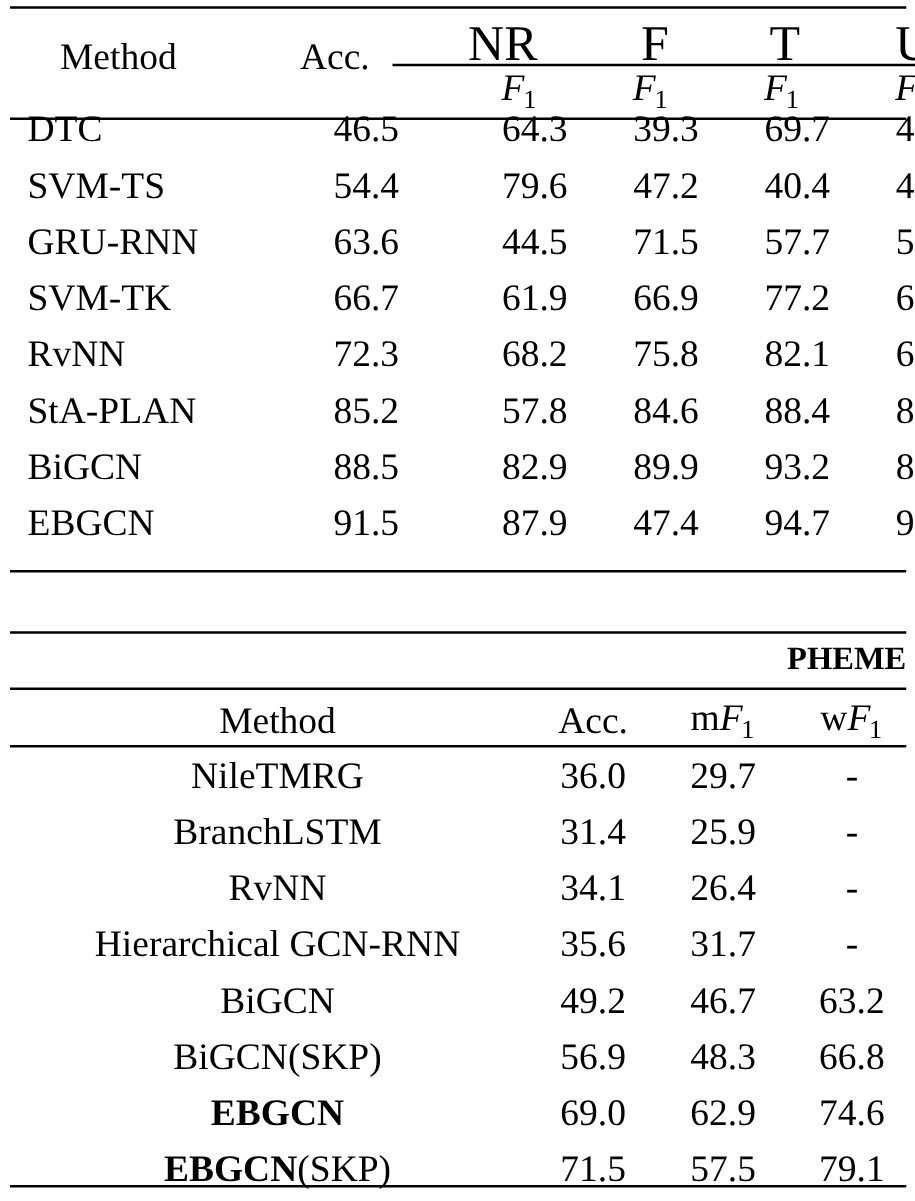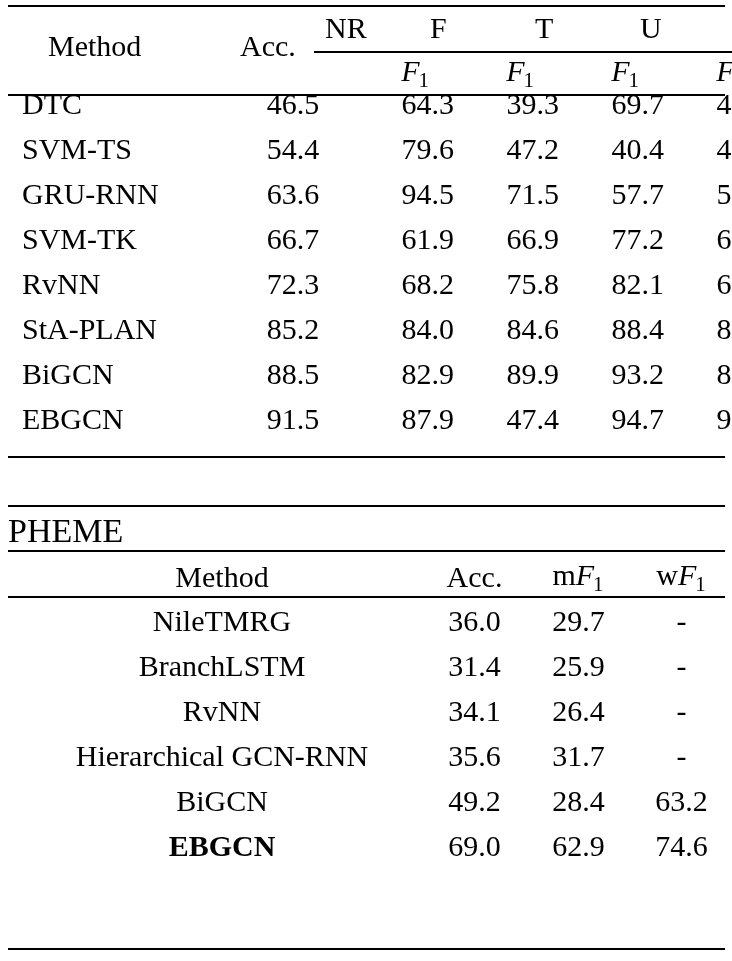--- a/index.html
+++ b/index.html
@@ -94,22 +94,22 @@
   }
   .t1-header .acc-lbl {
     position: absolute;
     left: 232px;
     top: 22px;
     font-size: 30px;
   }
   .t1-header .grp {
     position: absolute;
     top: 4px;
-    font-size: 30px;
-    text-align: left;
+    font-size: 40px;
+    text-align: right;
     width: 105px;
   }
   .t1-header .sub {
     position: absolute;
     top: 47px;
     font-size: 30px;
     text-align: right;
     width: 105px;
   }
   .cmid {
@@ -119,23 +119,23 @@
     width: 419px;
     height: 1.6px;
     background: #000;
   }
 
   
   .pheme-title {
     position: absolute;
     left: 8px;
     width: 717px;
-    text-align: left;
-    font-size: 34px;
-    font-weight: normal;
+    text-align: right;
+    font-size: 26px;
+    font-weight: bold;
   }
 
   
   .t2-hdr-method { text-align: center; }
 </style>
 </head>
 <body>
 
 <div class="page">
 
@@ -175,21 +175,21 @@
             <td class="c-method1">SVM-TS</td>
             <td class="c-num1first">54.4</td>
             <td class="c-num1">79.6</td>
             <td class="c-num1">47.2</td>
             <td class="c-num1">40.4</td>
             <td class="c-num1">48.3</td>
           </tr>
           <tr>
             <td class="c-method1">GRU-RNN</td>
             <td class="c-num1first">63.6</td>
-            <td class="c-num1">94.5</td>
+            <td class="c-num1">44.5</td>
             <td class="c-num1">71.5</td>
             <td class="c-num1">57.7</td>
             <td class="c-num1">52.7</td>
           </tr>
           <tr>
             <td class="c-method1">SVM-TK</td>
             <td class="c-num1first">66.7</td>
             <td class="c-num1">61.9</td>
             <td class="c-num1">66.9</td>
             <td class="c-num1">77.2</td>
@@ -199,21 +199,21 @@
             <td class="c-method1">RvNN</td>
             <td class="c-num1first">72.3</td>
             <td class="c-num1">68.2</td>
             <td class="c-num1">75.8</td>
             <td class="c-num1">82.1</td>
             <td class="c-num1">65.4</td>
           </tr>
           <tr>
             <td class="c-method1">StA-PLAN</td>
             <td class="c-num1first">85.2</td>
-            <td class="c-num1">84.0</td>
+            <td class="c-num1">57.8</td>
             <td class="c-num1">84.6</td>
             <td class="c-num1">88.4</td>
             <td class="c-num1">83.7</td>
           </tr>
           <tr>
             <td class="c-method1">BiGCN</td>
             <td class="c-num1first">88.5</td>
             <td class="c-num1">82.9</td>
             <td class="c-num1">89.9</td>
             <td class="c-num1">93.2</td>
@@ -277,28 +277,40 @@
           </tr>
           <tr>
             <td class="c-method2"><span>Hierarchical GCN-RNN</span></td>
             <td class="c-acc2">35.6</td>
             <td class="c-num2">31.7</td>
             <td class="c-num2">-</td>
           </tr>
           <tr>
             <td class="c-method2"><span>BiGCN</span></td>
             <td class="c-acc2">49.2</td>
-            <td class="c-num2">28.4</td>
+            <td class="c-num2">46.7</td>
             <td class="c-num2">63.2</td>
+          </tr>
+          <tr>
+            <td class="c-method2"><span>BiGCN</span><span>(SKP)</span></td>
+            <td class="c-acc2">56.9</td>
+            <td class="c-num2">48.3</td>
+            <td class="c-num2">66.8</td>
           </tr>
           <tr>
             <td class="c-method2"><span style="font-weight: bold;">EBGCN</span></td>
             <td class="c-acc2 bold">69.0</td>
             <td class="c-num2 bold">62.9</td>
             <td class="c-num2 bold">74.6</td>
           </tr>
+          <tr>
+            <td class="c-method2"><span style="font-weight: bold;">EBGCN</span><span>(SKP)</span></td>
+            <td class="c-acc2 bold">71.5</td>
+            <td class="c-num2 bold">57.5</td>
+            <td class="c-num2 bold">79.1</td>
+          </tr>
         </tbody>
     </table>
   </div>
 
   <div class="rule" style="left:8px; top:948px; width:717px;"></div>
 
 </div>
 
 </body></html>

